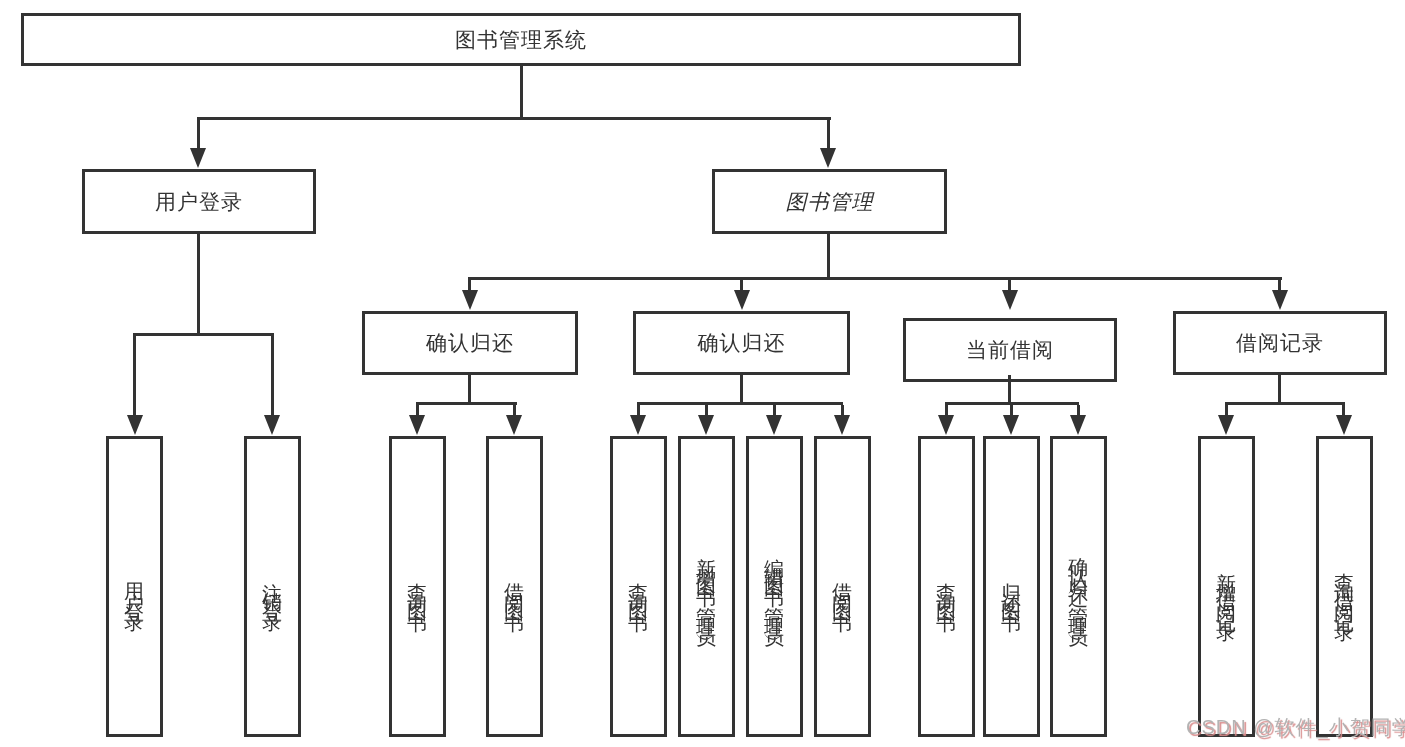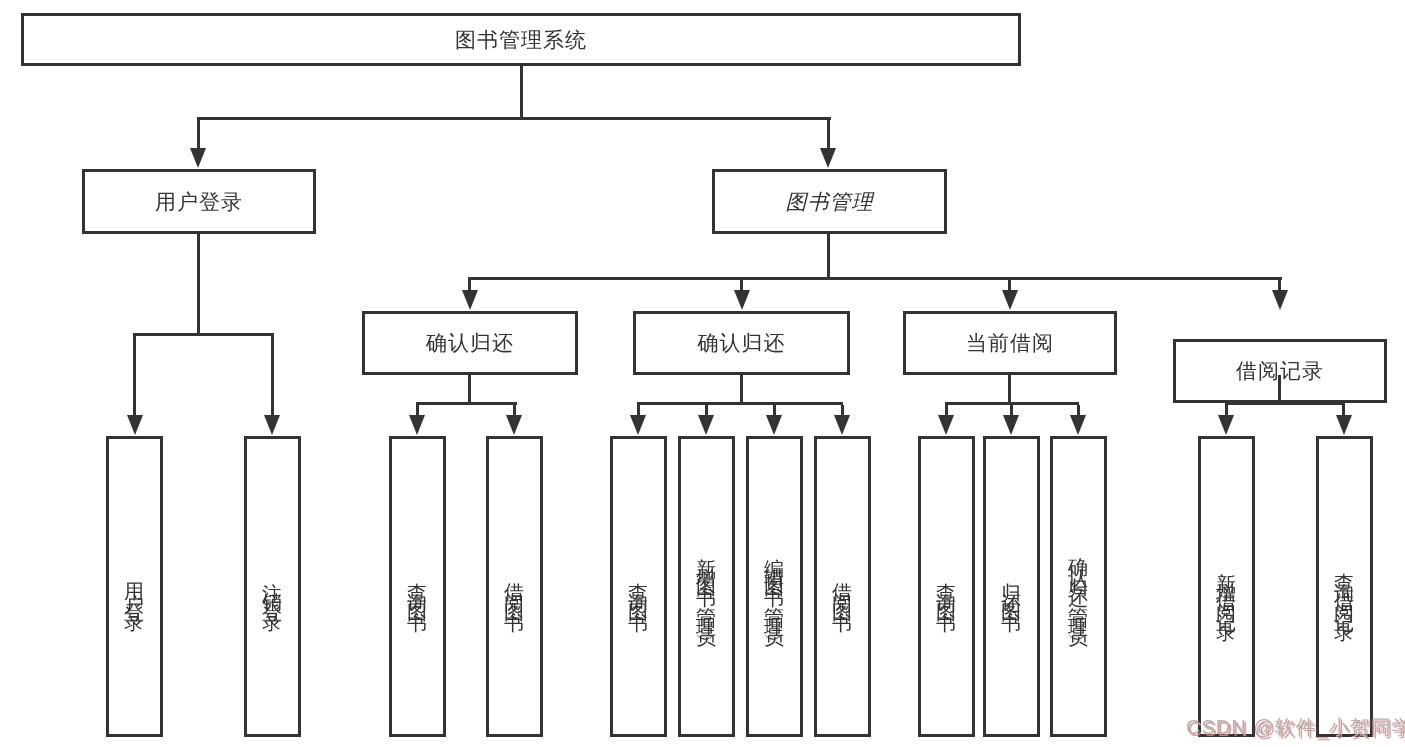--- a/index.html
+++ b/index.html
@@ -97,24 +97,24 @@
   <div class="arr" style="left:734px;top:290px;"></div>
   <div class="arr" style="left:1002px;top:290px;"></div>
   <div class="arr" style="left:1272px;top:290px;"></div>
 
   <div class="node h" style="left:362px;top:311px;width:216px;height:64px;">
     <span class="lbl">确认归还</span>
   </div>
   <div class="node h" style="left:633px;top:311px;width:217px;height:64px;">
     <span class="lbl">确认归还</span>
   </div>
-  <div class="node h" style="left:903px;top:311px;width:214px;height:64px;">
+  <div class="node h" style="left:903px;top:318px;width:214px;height:64px;">
     <span class="lbl">当前借阅</span>
   </div>
-  <div class="node h" style="left:1173px;top:311px;width:214px;height:64px;margin-top:28px;">
+  <div class="node h" style="left:1173px;top:311px;width:214px;height:64px;">
     <span class="lbl">借阅记录</span>
   </div>
 
   <div class="ln" style="left:468px;top:375px;width:3px;height:30px;"></div>
   <div class="ln" style="left:416px;top:402px;width:101px;height:3px;"></div>
   <div class="ln" style="left:416px;top:405px;width:3px;height:12px;"></div>
   <div class="ln" style="left:513px;top:405px;width:3px;height:12px;"></div>
   <div class="arr" style="left:409px;top:415px;"></div>
   <div class="arr" style="left:506px;top:415px;"></div>
 

